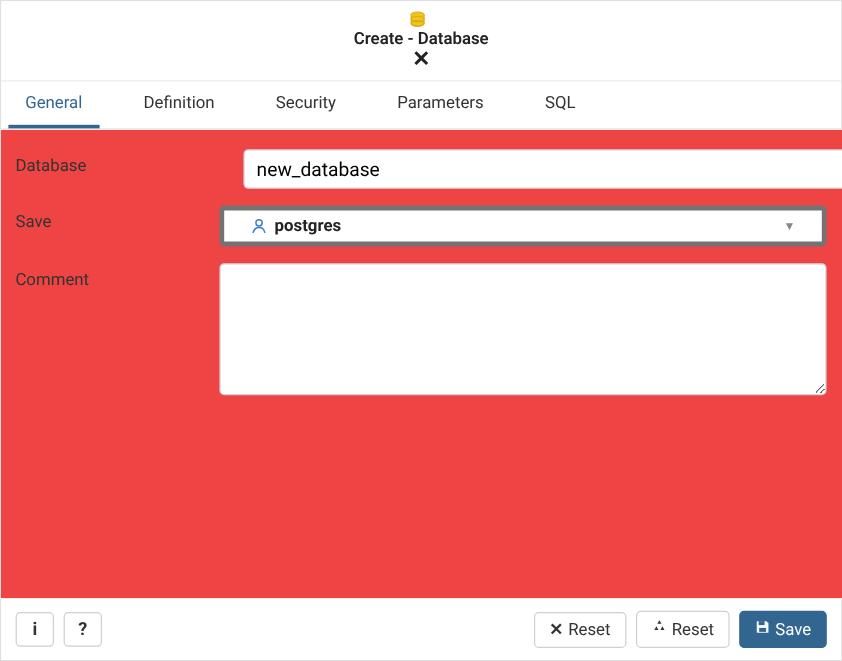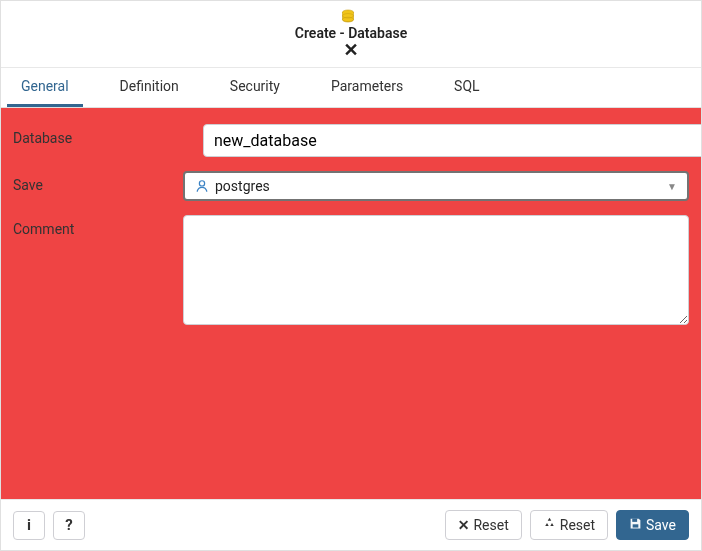--- a/index.html
+++ b/index.html
@@ -91,27 +91,28 @@
       border-radius: 4px;
       font-size: 16px;
       background: #fff;
       font-family: inherit;
       margin-left: 20px;
     }
     .form-select {
       width: 100%;
       display: flex;
       align-items: center;
-      padding: 5px 10px;
-      border: 2px solid #737373;
+      padding: 5px 22px;
+      border: 4px solid #737373;
       border-radius: 4px;
       font-size: 14px;
       background: #fff;
       cursor: pointer;
       position: relative;
+      font-weight: bold;
     }
     .form-select .select-icon {
       margin-right: 6px;
       display: inline-flex;
     }
     .form-select .select-value {
       flex: 1;
     }
     .form-select .caret {
       color: #888;

